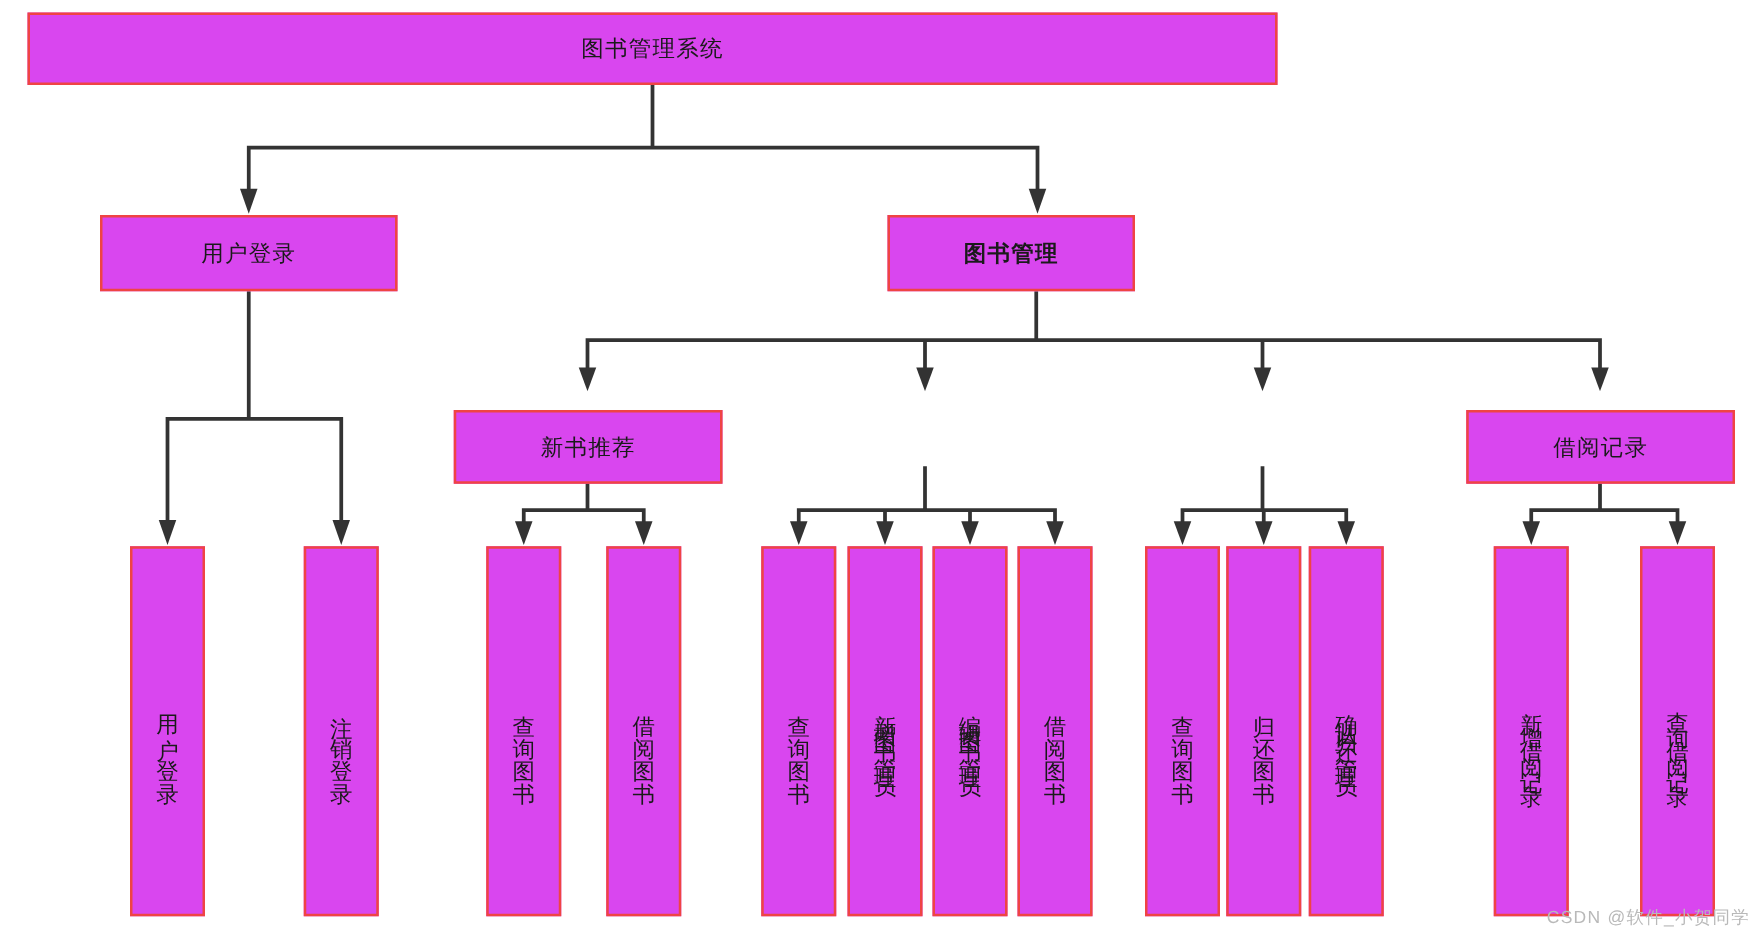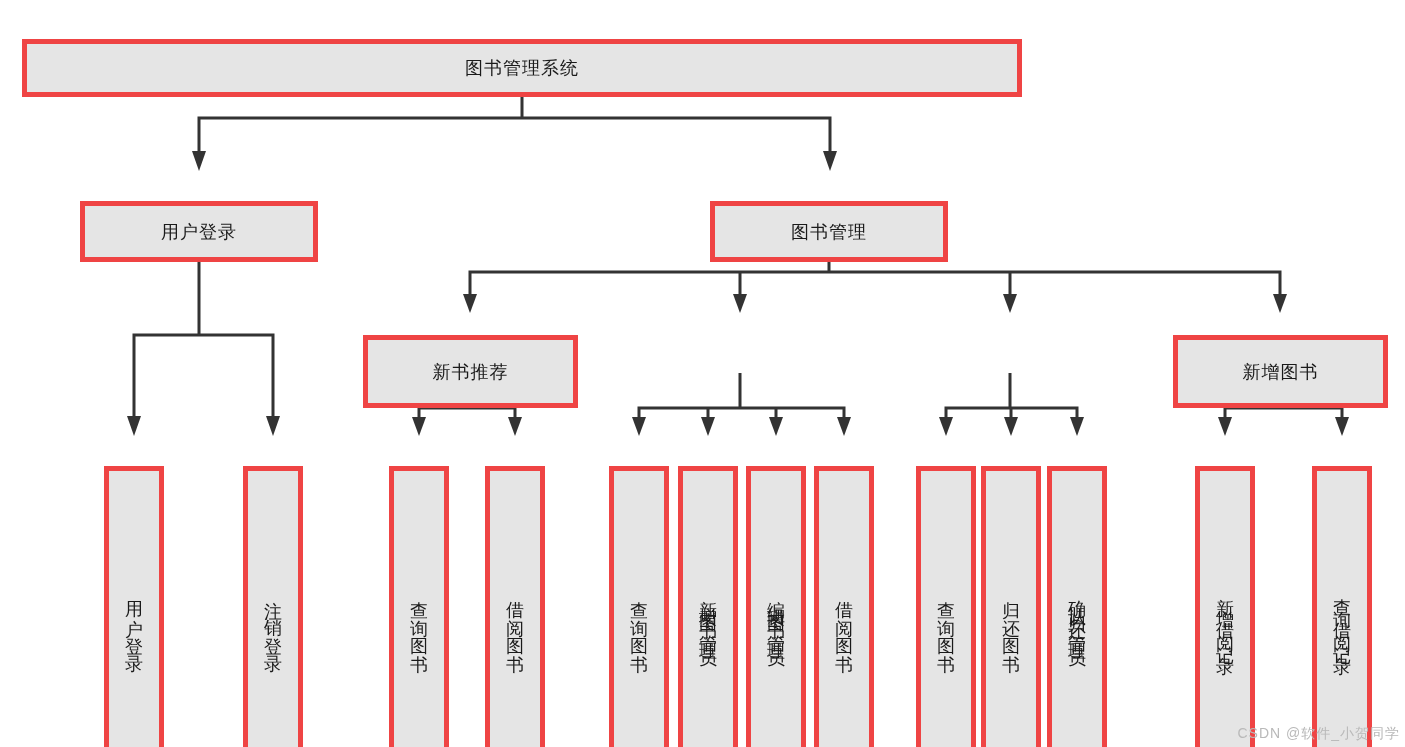--- a/index.html
+++ b/index.html
@@ -24,47 +24,46 @@
     stroke-width: 3;
   }
   .connectors polygon {
     fill: #333333;
     stroke: none;
   }
 
   .node {
     position: absolute;
     box-sizing: border-box;
-    border: 5px solid #ef4444;
-    background: #e5e5e5;
+    border: 2px solid #ef4444;
+    background: #d946ef;
     display: flex;
     align-items: center;
     justify-content: center;
     color: #1a1a1a;
-    margin-top: 29px;
   }
 
   .h-node { font-size: 18px; letter-spacing: 1px; }
 
   .v-node { font-size: 18px; }
   .v-node .v-label {
     writing-mode: vertical-rl;
     text-orientation: mixed;
     white-space: nowrap;
   }
   .v-label.len4 { letter-spacing: 18px; margin-bottom: -18px; }
   .v-label.len6 { letter-spacing: 12px; margin-bottom: -12px; }
   .v-label.len9 { letter-spacing: 7px;  margin-bottom: -7px; }
 
   
   .n-root        { left: 22px;   top: 10px;  width: 1000px; height: 58px; }
   .n-user-login  { left: 80px;   top: 172px; width: 238px;  height: 61px; }
-  .n-book-mgmt   { left: 710px;  top: 172px; width: 238px;  height: 61px; }
+  .n-book-mgmt   { left: 710px;  top: 172px; width: 198px;  height: 61px; font-weight: bold; }
 
-  .n-l3          { top: 306px; width: 215px; height: 73px; }
+  .n-l3          { top: 328px; width: 215px; height: 59px; }
   .n-new-book    { left: 363px; }
   .n-book-borrow { left: 633px; }
   .n-cur-borrow  { left: 903px; }
   .n-borrow-rec  { left: 1173px; }
 
   .leaf          { top: 437px; width: 60px; height: 296px; }
   .lf-1  { left: 104px; }
   .lf-2  { left: 243px; }
   .lf-3  { left: 389px; }
   .lf-4  { left: 485px; }
@@ -136,21 +135,21 @@
     <span>用户登录</span>
   </div>
   <div class="node h-node n-book-mgmt">
     <span>图书管理</span>
   </div>
 
   <div class="node h-node n-l3 n-new-book">
     <span>新书推荐</span>
   </div>
   <div class="node h-node n-l3 n-borrow-rec">
-    <span>新增图书</span>
+    <span>借阅记录</span>
   </div>
 
   <div class="node v-node leaf lf-1">
     <span class="v-label len4">用户登录</span>
   </div>
   <div class="node v-node leaf lf-2">
     <span class="v-label len4">注销登录</span>
   </div>
 
   <div class="node v-node leaf lf-3">

